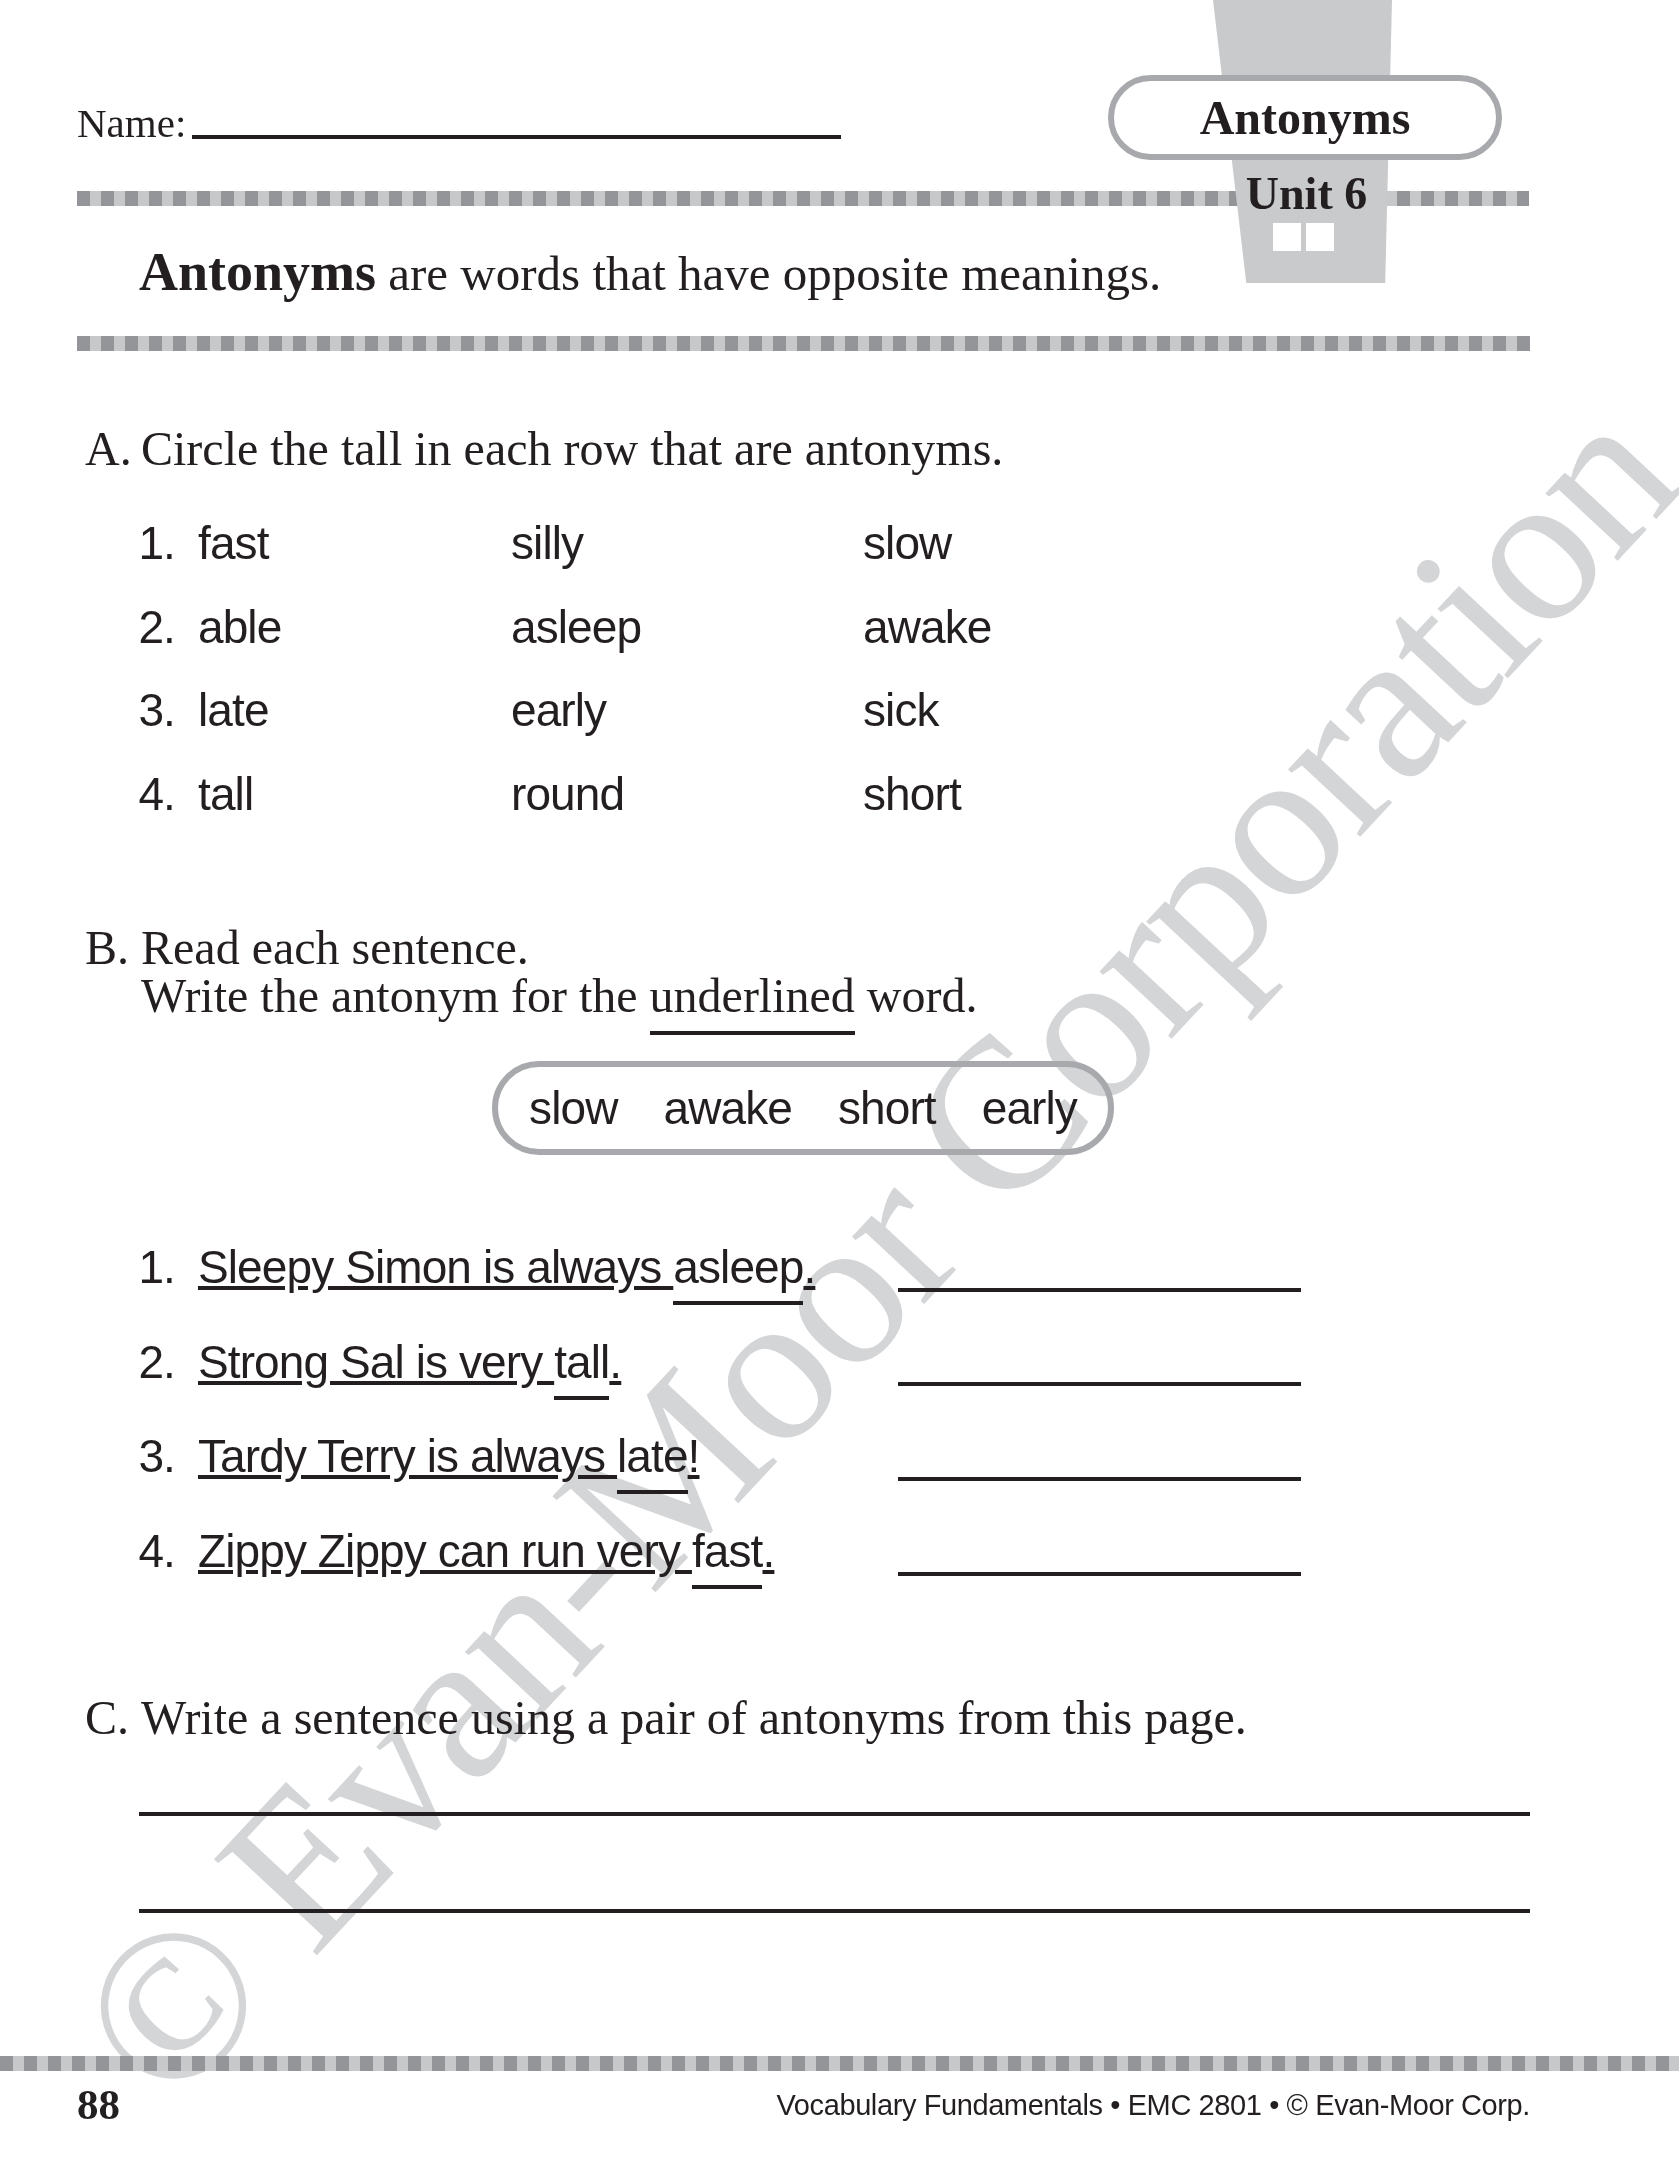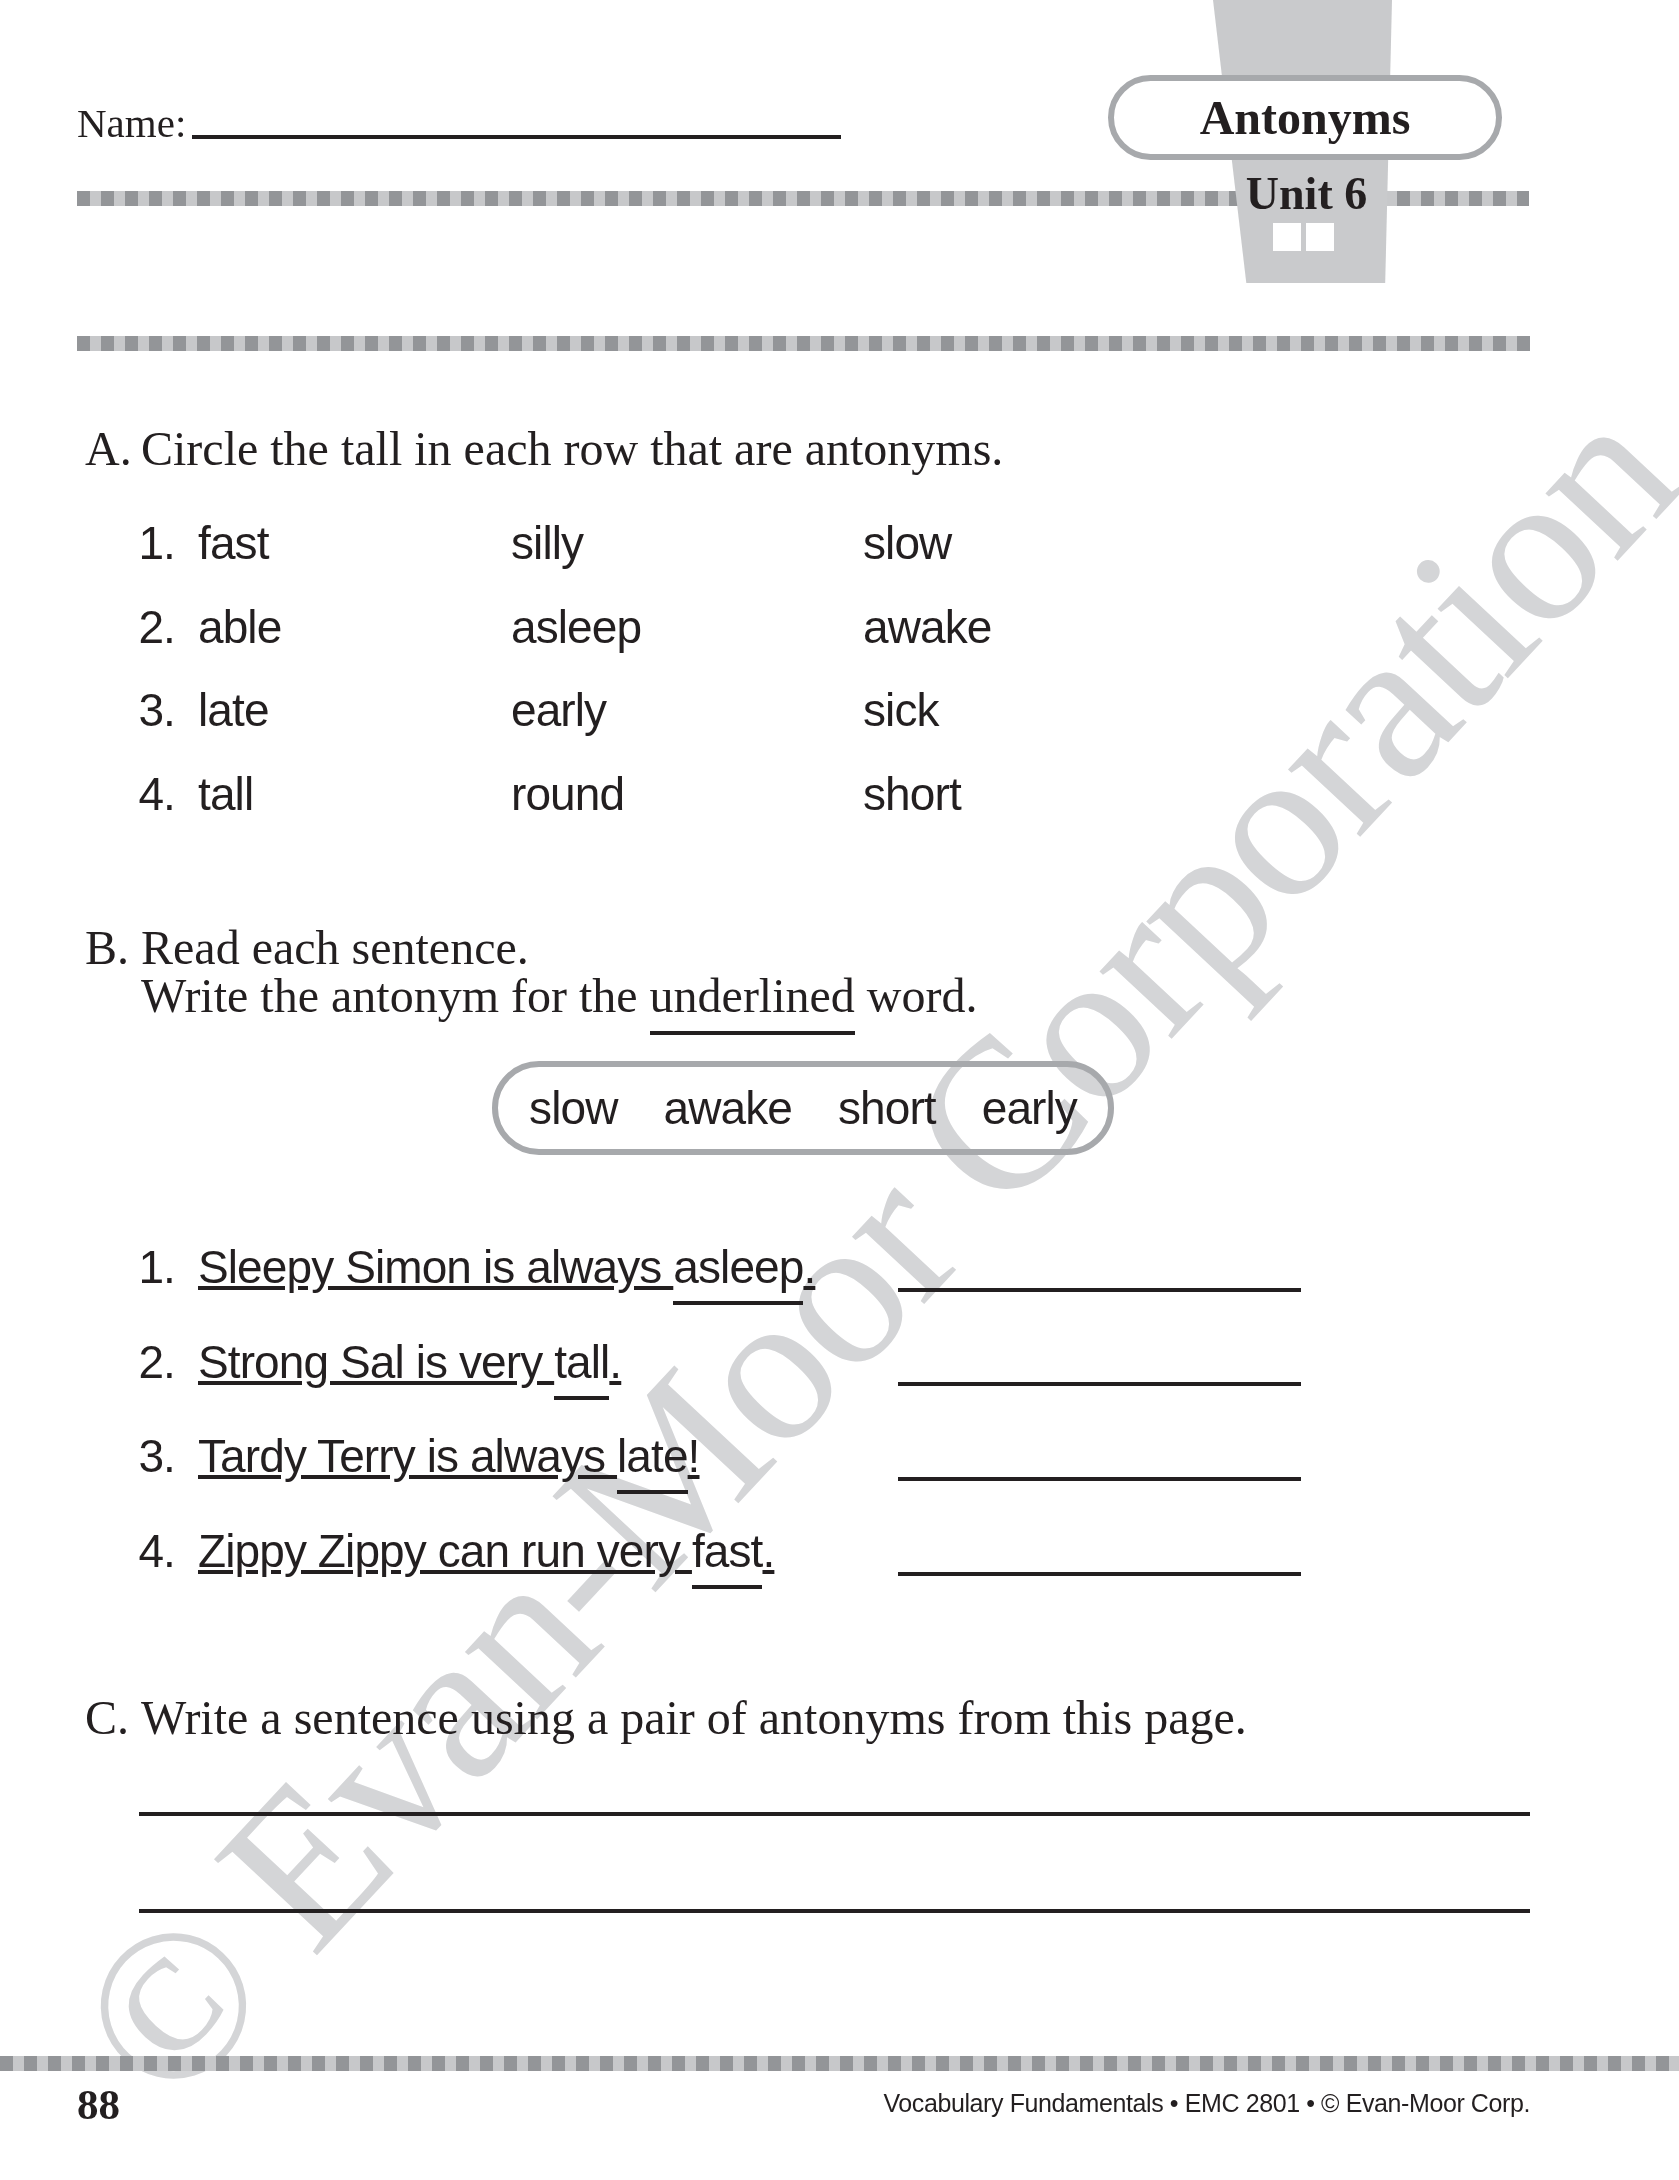--- a/index.html
+++ b/index.html
@@ -87,21 +87,21 @@
   .blank{position:absolute;left:898px;width:403px;height:4.3px;background:var(--ink);z-index:2;}
   .blk1{top:1288px;} .blk2{top:1382px;} .blk3{top:1477px;} .blk4{top:1572px;}
 
   
   .c-line{position:absolute;left:139px;width:1391px;height:4.3px;background:var(--ink);z-index:2;}
   .cl1{top:1812px;} .cl2{top:1909px;}
 
   
   .page-num{position:absolute;left:77px;top:2080px;font-weight:bold;font-size:43px;z-index:2;}
   .footer-text{position:absolute;right:150px;top:2089px;z-index:2;
-    font-family:"Liberation Sans",sans-serif;font-size:25px;letter-spacing:-0.4px;}
+    font-family:"Liberation Sans",sans-serif;font-size:29px;letter-spacing:-0.4px;}
 </style>
 </head>
 <body>
 
 <div class="page">
 
   <div class="watermark">© Evan-Moor Corporation.</div>
 
   <span class="name-label serif">Name:</span>
   <div class="name-line"></div>
@@ -110,20 +110,23 @@
   <div class="dash dash2"></div>
 
   <div class="tab"></div>
   <div class="topic-pill">
     <span>Antonyms</span>
   </div>
   <div class="unit-label serif">Unit 6</div>
   <div class="notch notch1"></div>
   <div class="notch notch2"></div>
 
+  <div class="definition">
+    <span class="def-bold">Antonyms</span><span> are words that have opposite meanings.</span>
+  </div>
 
   <div class="sec-header secA">
     <span class="letter">A.</span>
     <span class="instr">Circle the tall in each row that are antonyms.</span>
   </div>
 
   <div class="row aR1">
     <span class="num">1.</span>
     <span class="w1">fast</span>
     <span class="w2">silly</span>

